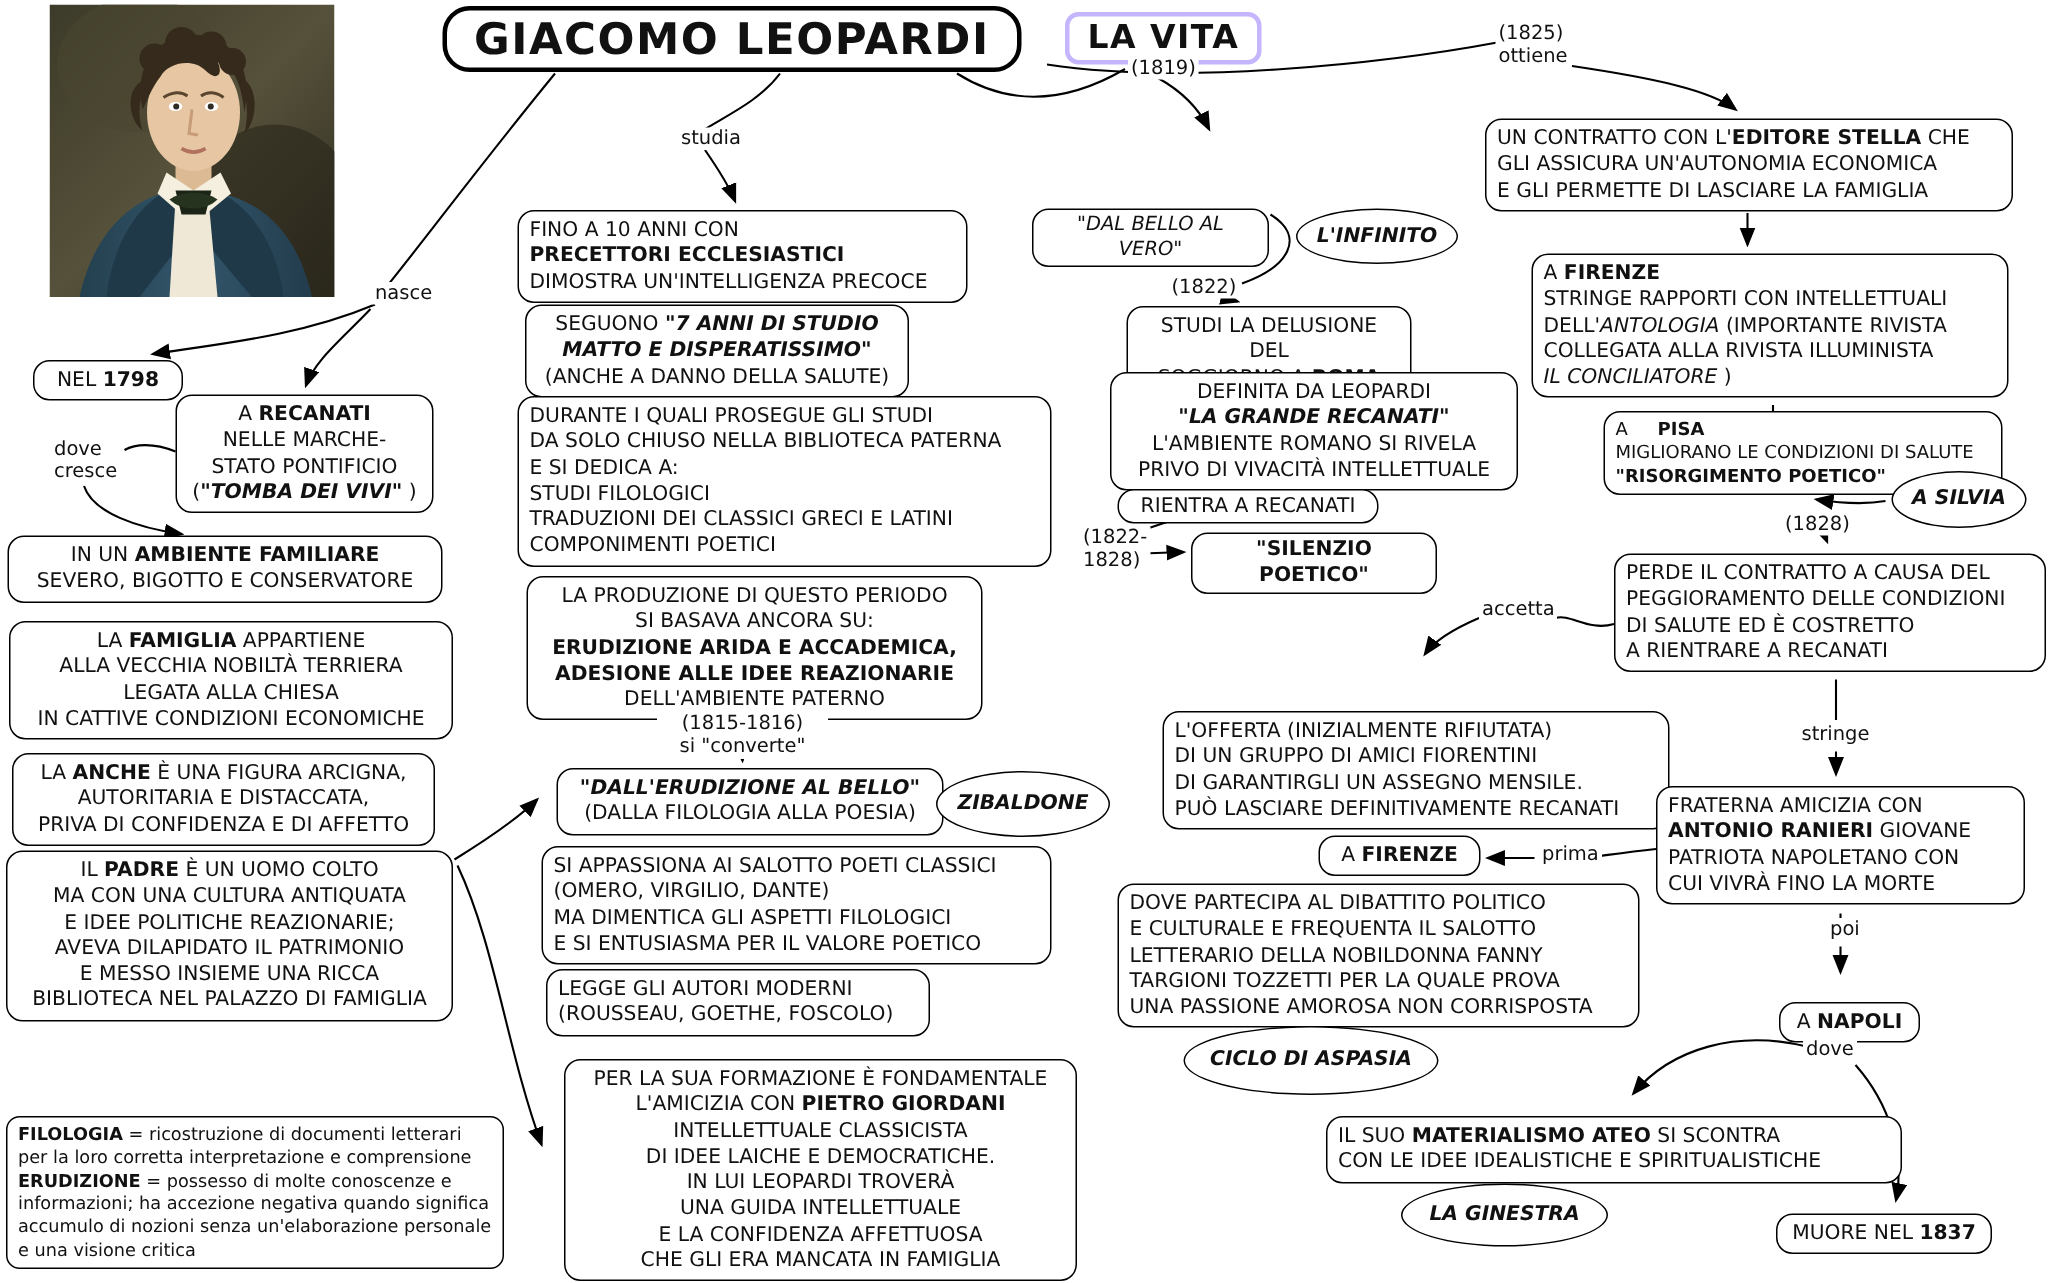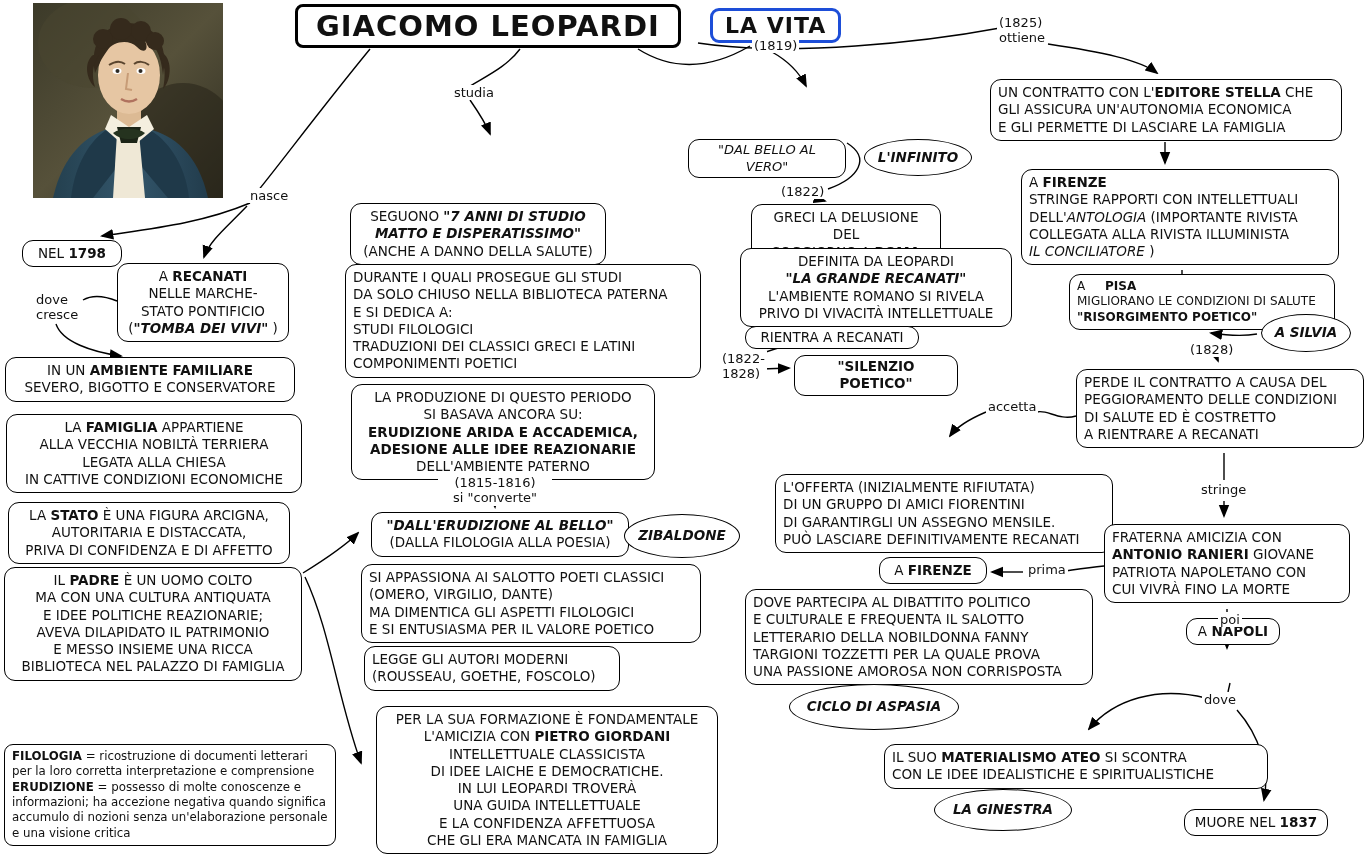--- a/index.html
+++ b/index.html
@@ -22,26 +22,26 @@
   }
   .node.small{font-size:12px;}
   .node.note{font-size:11.8px;border-radius:9px;line-height:1.3;}
   .elabel{
     position:absolute;z-index:3;background:#fff;font-size:13px;line-height:1.18;
     white-space:pre-line;padding:0 2px;
   }
   .elabel.tc{text-align:center;}
   .titlebox{
     position:absolute;left:295px;top:4px;z-index:2;background:#fff;
-    border:3.5px solid #000;border-radius:8px;padding:2px 18px;
+    border:3.5px solid #000;border-radius:18px;padding:2px 18px;
     font-size:29px;font-weight:bold;letter-spacing:1px;
   }
   .subtitlebox{
     position:absolute;left:710px;top:8px;z-index:2;background:#fff;
-    border:3px solid #1d4ed8;border-radius:9px;padding:2px 12px;
+    border:3px solid #c4b5fd;border-radius:9px;padding:2px 12px;
     font-size:22px;font-weight:bold;letter-spacing:1px;
   }
   #portrait{position:absolute;left:33px;top:3px;z-index:2;}
 </style>
 </head>
 <body>
 
 <div id="map">
 
   <svg id="edges" width="1365" height="855">
@@ -137,40 +137,41 @@
     <path d="M88,96 C93,99 99,99 104,96" stroke="#b0725e" stroke-width="2.5" fill="none"></path>
   </svg>
 
   <div class="titlebox">GIACOMO LEOPARDI</div>
   <div class="subtitlebox">LA VITA</div>
 
   <div class="node c" style="left:22px;top:240px;width:100px"><span>NEL </span><span style="font-weight: bold;">1798</span></div>
   <div class="node c" style="left:117px;top:263px;width:172px"><span>A </span><span style="font-weight: bold;">RECANATI</span><br><span>NELLE MARCHE-</span><br><span>STATO PONTIFICIO</span><br><span>(</span><span style="font-weight: bold; font-style: italic;">"TOMBA DEI VIVI"</span><span> )</span></div>
   <div class="node c" style="left:5px;top:357px;width:290px"><span>IN UN </span><span style="font-weight: bold;">AMBIENTE FAMILIARE</span><br><span>SEVERO, BIGOTTO E CONSERVATORE</span></div>
   <div class="node c" style="left:6px;top:414px;width:296px"><span>LA </span><span style="font-weight: bold;">FAMIGLIA</span><span> APPARTIENE</span><br><span>ALLA VECCHIA NOBILTÀ TERRIERA</span><br><span>LEGATA ALLA CHIESA</span><br><span>IN CATTIVE CONDIZIONI ECONOMICHE</span></div>
-  <div class="node c" style="left:8px;top:502px;width:282px"><span>LA </span><span style="font-weight: bold;">STATO</span><span> È UNA FIGURA ARCIGNA,</span><br><span>AUTORITARIA E DISTACCATA,</span><br><span>PRIVA DI CONFIDENZA E DI AFFETTO</span></div>
+  <div class="node c" style="left:8px;top:502px;width:282px"><span>LA </span><span style="font-weight: bold;">ANCHE</span><span> È UNA FIGURA ARCIGNA,</span><br><span>AUTORITARIA E DISTACCATA,</span><br><span>PRIVA DI CONFIDENZA E DI AFFETTO</span></div>
   <div class="node c" style="left:4px;top:567px;width:298px"><span>IL </span><span style="font-weight: bold;">PADRE</span><span> È UN UOMO COLTO</span><br><span>MA CON UNA CULTURA ANTIQUATA</span><br><span>E IDEE POLITICHE REAZIONARIE;</span><br><span>AVEVA DILAPIDATO IL PATRIMONIO</span><br><span>E MESSO INSIEME UNA RICCA</span><br><span>BIBLIOTECA NEL PALAZZO DI FAMIGLIA</span></div>
   <div class="node l note" style="left:4px;top:744px;width:332px"><span style="font-weight: bold;">FILOLOGIA</span><span> = ricostruzione di documenti letterari</span><br><span>per la loro corretta interpretazione e comprensione</span><br><span style="font-weight: bold;">ERUDIZIONE</span><span> = possesso di molte conoscenze e</span><br><span>informazioni; ha accezione negativa quando significa</span><br><span>accumulo di nozioni senza un'elaborazione personale</span><br><span>e una visione critica</span></div>
 
+  <div class="node l" style="left:345px;top:140px;width:300px"><span>FINO A 10 ANNI CON</span><br><span style="font-weight: bold;">PRECETTORI ECCLESIASTICI</span><br><span>DIMOSTRA UN'INTELLIGENZA PRECOCE</span></div>
   <div class="node c" style="left:350px;top:203px;width:256px"><span>SEGUONO </span><span style="font-weight: bold; font-style: italic;">"7 ANNI DI STUDIO</span><br><span style="font-weight: bold; font-style: italic;">MATTO E DISPERATISSIMO"</span><br><span>(ANCHE A DANNO DELLA SALUTE)</span></div>
   <div class="node l" style="left:345px;top:264px;width:356px"><span>DURANTE I QUALI PROSEGUE GLI STUDI</span><br><span>DA SOLO CHIUSO NELLA BIBLIOTECA PATERNA</span><br><span>E SI DEDICA A:</span><br><span>STUDI FILOLOGICI</span><br><span>TRADUZIONI DEI CLASSICI GRECI E LATINI</span><br><span>COMPONIMENTI POETICI</span></div>
   <div class="node c" style="left:351px;top:384px;width:304px"><span>LA PRODUZIONE DI QUESTO PERIODO</span><br><span>SI BASAVA ANCORA SU:</span><br><span style="font-weight: bold;">ERUDIZIONE ARIDA E ACCADEMICA,</span><br><span style="font-weight: bold;">ADESIONE ALLE IDEE REAZIONARIE</span><br><span>DELL'AMBIENTE PATERNO</span></div>
   <div class="node c" style="left:371px;top:512px;width:258px"><span style="font-weight: bold; font-style: italic;">"DALL'ERUDIZIONE AL BELLO"</span><br><span>(DALLA FILOLOGIA ALLA POESIA)</span></div>
   <div class="node e" style="left:624px;top:514px;width:116px;height:44px">
       <span style="font-weight: bold; font-style: italic;">ZIBALDONE</span>
     </div>
   <div class="node l" style="left:361px;top:564px;width:340px"><span>SI APPASSIONA AI SALOTTO POETI CLASSICI</span><br><span>(OMERO, VIRGILIO, DANTE)</span><br><span>MA DIMENTICA GLI ASPETTI FILOLOGICI</span><br><span>E SI ENTUSIASMA PER IL VALORE POETICO</span></div>
   <div class="node l" style="left:364px;top:646px;width:256px"><span>LEGGE GLI AUTORI MODERNI</span><br><span>(ROUSSEAU, GOETHE, FOSCOLO)</span></div>
   <div class="node c" style="left:376px;top:706px;width:342px"><span>PER LA SUA FORMAZIONE È FONDAMENTALE</span><br><span>L'AMICIZIA CON </span><span style="font-weight: bold;">PIETRO GIORDANI</span><br><span>INTELLETTUALE CLASSICISTA</span><br><span>DI IDEE LAICHE E DEMOCRATICHE.</span><br><span>IN LUI LEOPARDI TROVERÀ</span><br><span>UNA GUIDA INTELLETTUALE</span><br><span>E LA CONFIDENZA AFFETTUOSA</span><br><span>CHE GLI ERA MANCATA IN FAMIGLIA</span></div>
 
   <div class="node c" style="left:688px;top:139px;width:158px;font-size:13px;padding:2px 6px"><span style="font-style: italic;">"DAL BELLO AL VERO"</span></div>
   <div class="node e" style="left:864px;top:139px;width:108px;height:37px">
       <span style="font-weight: bold; font-style: italic;">L'INFINITO</span>
     </div>
-  <div class="node c" style="left:751px;top:204px;width:190px"><span>GRECI LA DELUSIONE DEL</span><br><span>SOGGIORNO A </span><span style="font-weight: bold;">ROMA</span></div>
+  <div class="node c" style="left:751px;top:204px;width:190px"><span>STUDI LA DELUSIONE DEL</span><br><span>SOGGIORNO A </span><span style="font-weight: bold;">ROMA</span></div>
   <div class="node c" style="left:740px;top:248px;width:272px"><span>DEFINITA DA LEOPARDI</span><br><span style="font-weight: bold; font-style: italic;">"LA GRANDE RECANATI"</span><br><span>L'AMBIENTE ROMANO SI RIVELA</span><br><span>PRIVO DI VIVACITÀ INTELLETTUALE</span></div>
   <div class="node c" style="left:745px;top:326px;width:174px;padding:2px 6px"><span>RIENTRA A RECANATI</span></div>
   <div class="node c" style="left:794px;top:355px;width:164px;padding:2px 6px"><span style="font-weight: bold;">"SILENZIO POETICO"</span></div>
   <div class="node l" style="left:775px;top:474px;width:338px"><span>L'OFFERTA (INIZIALMENTE RIFIUTATA)</span><br><span>DI UN GRUPPO DI AMICI FIORENTINI</span><br><span>DI GARANTIRGLI UN ASSEGNO MENSILE.</span><br><span>PUÒ LASCIARE DEFINITIVAMENTE RECANATI</span></div>
   <div class="node c" style="left:879px;top:557px;width:108px"><span>A </span><span style="font-weight: bold;">FIRENZE</span></div>
   <div class="node l" style="left:745px;top:589px;width:348px"><span>DOVE PARTECIPA AL DIBATTITO POLITICO</span><br><span>E CULTURALE E FREQUENTA IL SALOTTO</span><br><span>LETTERARIO DELLA NOBILDONNA FANNY</span><br><span>TARGIONI TOZZETTI PER LA QUALE PROVA</span><br><span>UNA PASSIONE AMOROSA NON CORRISPOSTA</span></div>
   <div class="node e" style="left:789px;top:684px;width:170px;height:46px">
       <span style="font-weight: bold; font-style: italic;">CICLO DI ASPASIA</span>
     </div>
   <div class="node l" style="left:884px;top:744px;width:384px"><span>IL SUO </span><span style="font-weight: bold;">MATERIALISMO ATEO</span><span> SI SCONTRA</span><br><span>CON LE IDEE IDEALISTICHE E SPIRITUALISTICHE</span></div>
@@ -179,21 +180,21 @@
     </div>
 
   <div class="node l" style="left:990px;top:79px;width:352px"><span>UN CONTRATTO CON L'</span><span style="font-weight: bold;">EDITORE STELLA</span><span> CHE</span><br><span>GLI ASSICURA UN'AUTONOMIA ECONOMICA</span><br><span>E GLI PERMETTE DI LASCIARE LA FAMIGLIA</span></div>
   <div class="node l" style="left:1021px;top:169px;width:318px"><span>A </span><span style="font-weight: bold;">FIRENZE</span><br><span>STRINGE RAPPORTI CON INTELLETTUALI</span><br><span>DELL'</span><span style="font-style: italic;">ANTOLOGIA</span><span>  (IMPORTANTE RIVISTA</span><br><span>COLLEGATA ALLA RIVISTA ILLUMINISTA</span><br><span style="font-style: italic;">IL CONCILIATORE</span><span> )</span></div>
   <div class="node l small" style="left:1069px;top:274px;width:266px"><span>A </span><span style="font-weight: bold; margin-left: 16px;">PISA</span><br><span>MIGLIORANO LE CONDIZIONI DI SALUTE</span><br><span style="font-weight: bold;">"RISORGIMENTO POETICO"</span></div>
   <div class="node e" style="left:1261px;top:314px;width:90px;height:38px">
       <span style="font-weight: bold; font-style: italic;">A SILVIA</span>
     </div>
   <div class="node l" style="left:1076px;top:369px;width:288px"><span>PERDE IL CONTRATTO A CAUSA DEL</span><br><span>PEGGIORAMENTO DELLE CONDIZIONI</span><br><span>DI SALUTE ED È COSTRETTO</span><br><span>A RIENTRARE A RECANATI</span></div>
   <div class="node l" style="left:1104px;top:524px;width:246px"><span>FRATERNA AMICIZIA CON</span><br><span style="font-weight: bold;">ANTONIO RANIERI</span><span> GIOVANE</span><br><span>PATRIOTA NAPOLETANO CON</span><br><span>CUI VIVRÀ FINO LA MORTE</span></div>
-  <div class="node c" style="left:1186px;top:618px;width:94px"><span>A </span><span style="font-weight: bold;">NAPOLI</span></div>
+  <div class="node c" style="left:1186px;top:668px;width:94px"><span>A </span><span style="font-weight: bold;">NAPOLI</span></div>
   <div class="node c" style="left:1184px;top:809px;width:144px"><span>MUORE NEL </span><span style="font-weight: bold;">1837</span></div>
 
   <div class="elabel" style="left:248px;top:188px">nasce</div>
   <div class="elabel" style="left:34px;top:292px">dove
 cresce</div>
   <div class="elabel" style="left:452px;top:85px">studia</div>
   <div class="elabel" style="left:752px;top:38px">(1819)</div>
   <div class="elabel" style="left:997px;top:15px">(1825)
 ottiene</div>
   <div class="elabel" style="left:779px;top:184px">(1822)</div>

